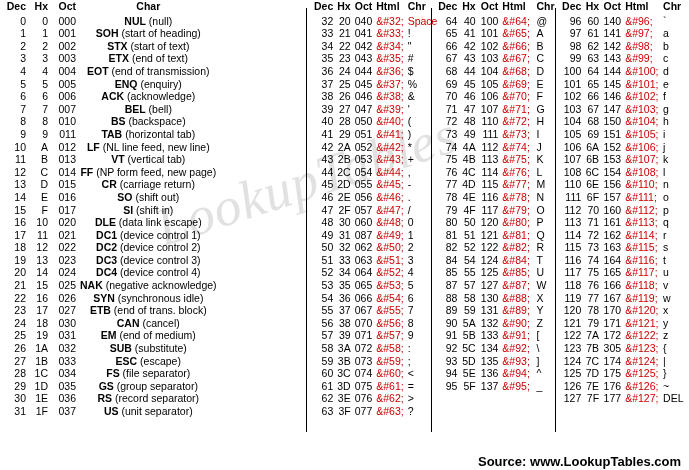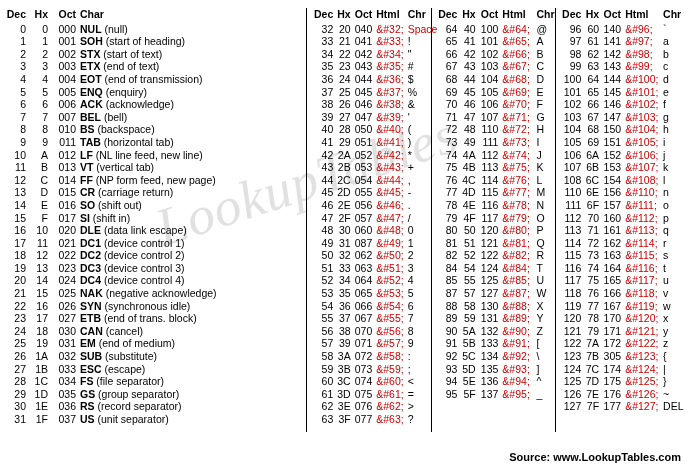--- a/index.html
+++ b/index.html
@@ -43,25 +43,25 @@
   .hdr-rule {
     border-bottom: 1px solid #000;
     height: 1px;
     padding: 0;
   }
   .c-dec  { text-align: right; width: 20px; }
   .c-hex  { text-align: right; width: 18px; }
   .c-oct  { text-align: right; width: 24px; }
   .c-chr  { text-align: left;  width: 26px; }
   .c-html { text-align: left;  width: 42px; }
-  .c-name { text-align: left; }
+  .c-name { text-align: center; }
   .ctrl-abbr { font-weight: bold; }
   .blk {
     position: absolute;
-    top: 8px;
+    top: 0;
   }
   #blk0 { left: 4px;   width: 300px; }
   #blk1 { left: 312px; width: 122px; }
   #blk2 { left: 436px; width: 122px; }
   #blk3 { left: 560px; width: 126px; }
   .vline {
     position: absolute;
     top: 8px;
     width: 1px;
     height: 424px;
@@ -79,22 +79,22 @@
     font-size: 54px;
     color: rgba(170,170,170,0.35);
     transform: rotate(-18deg);
     pointer-events: none;
     user-select: none;
     letter-spacing: 1px;
   }
   .footer {
     position: absolute;
     right: 8px;
-    bottom: 7px;
-    font-size: 11px;
+    bottom: 1px;
+    font-size: 13px;
     font-weight: bold;
   }
   .footer .lbl { color: #000; }
   .footer .url { color: #000; }
   .red { color: #cc0000; }
 </style>
 </head>
 <body>
 
 <div id="page">

